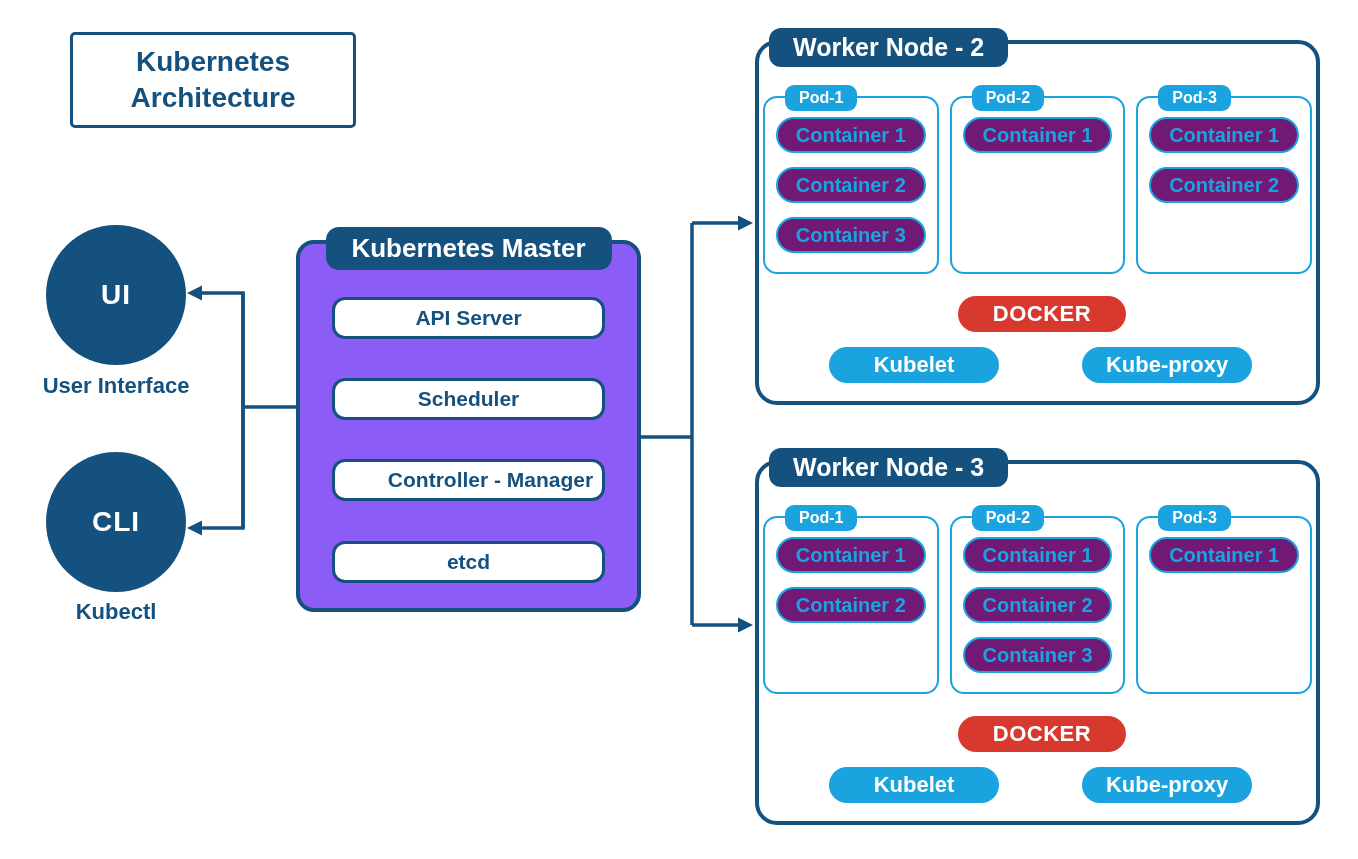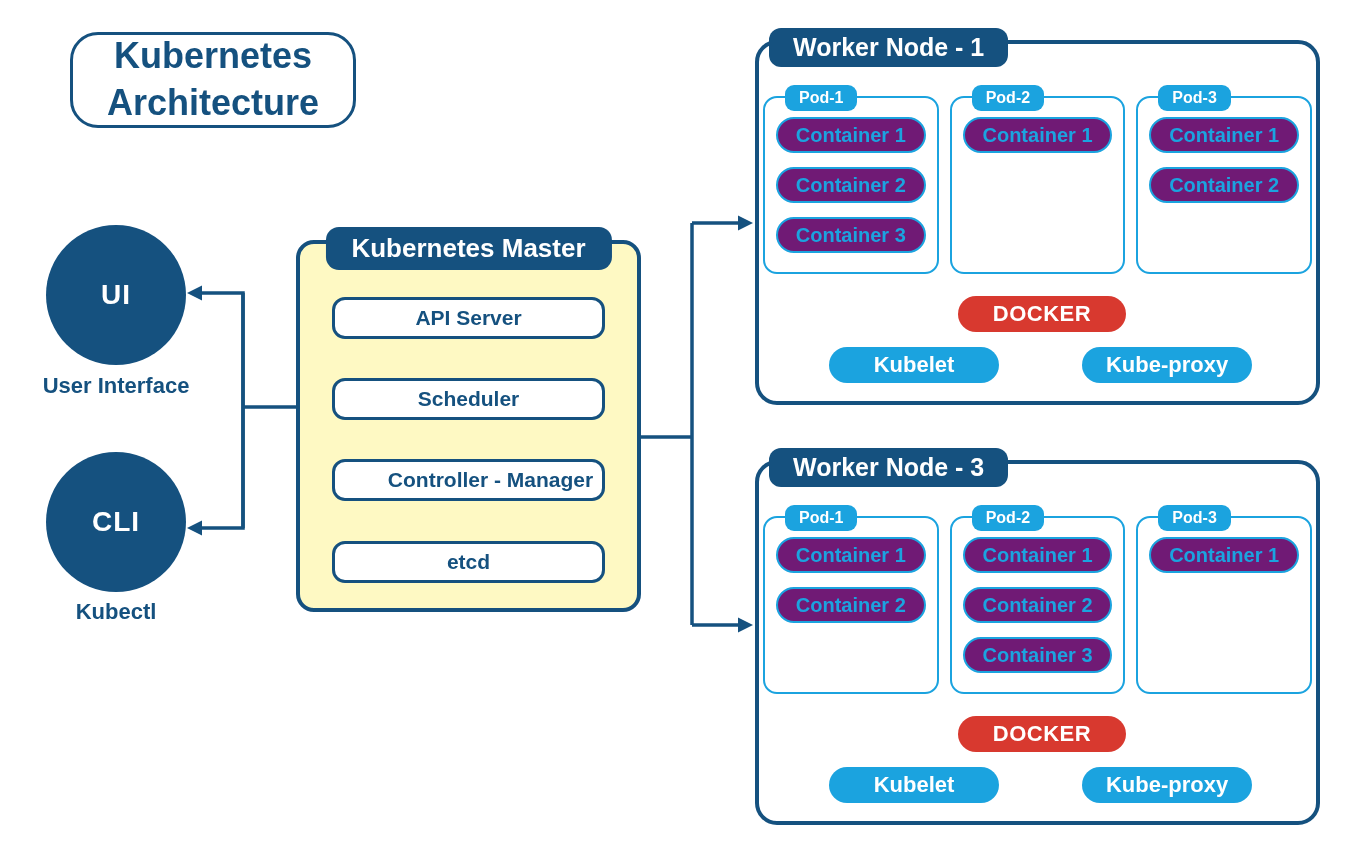--- a/index.html
+++ b/index.html
@@ -4,43 +4,43 @@
 <style>
   html,body{margin:0;padding:0;background:#ffffff;}
   .canvas{
     position:relative;width:1358px;height:859px;background:#ffffff;
     font-family:"Liberation Sans",sans-serif;font-weight:bold;color:#15517F;
     overflow:hidden;
   }
   
   .title-box{
     position:absolute;left:70px;top:32px;width:286px;height:96px;
-    border:3.5px solid #15517F;border-radius:28px;
+    border:3.5px solid #15517F;border-radius:5px;
     display:flex;align-items:center;justify-content:center;text-align:center;
-    font-size:36px;line-height:1.3;padding:4px 30px;box-sizing:border-box;
+    font-size:28px;line-height:1.3;padding:4px 30px;box-sizing:border-box;
   }
   
   .client-circle{
     position:absolute;width:140px;height:140px;border-radius:50%;
     background:#15517F;color:#ffffff;display:flex;align-items:center;justify-content:center;
     font-size:28px;letter-spacing:1px;
   }
   .circle-ui{left:46px;top:225px;}
   .circle-cli{left:46px;top:452px;}
   .client-label{
     position:absolute;width:170px;text-align:center;font-size:22px;line-height:1.25;
   }
   .label-ui{left:31px;top:372px;}
   .label-cli{left:31px;top:598px;}
   
   .connector-layer{position:absolute;left:0;top:0;width:1358px;height:859px;pointer-events:none;}
   
   .master-box{
     position:absolute;left:296px;top:240px;width:345px;height:372px;
-    border:4px solid #15517F;border-radius:18px;box-sizing:border-box;background:#fef9c3;
+    border:4px solid #15517F;border-radius:18px;box-sizing:border-box;background:#8b5cf6;
   }
   .master-header{
     position:absolute;left:50%;transform:translateX(-50%);top:-17px;height:43px;
     background:#15517F;color:#ffffff;border-radius:13px;
     display:flex;align-items:center;justify-content:center;
     font-size:26px;padding:0 26px;white-space:nowrap;
   }
   .master-comp{
     position:absolute;left:32px;width:273px;height:42px;
     border:3px solid #15517F;border-radius:13px;box-sizing:border-box;
@@ -129,21 +129,21 @@
 
   <div class="master-box">
     <div class="master-header">Kubernetes Master</div>
     <div class="master-comp comp-0">API Server</div>
     <div class="master-comp comp-1">Scheduler</div>
     <div class="master-comp comp-2">Controller - Manager</div>
     <div class="master-comp comp-3">etcd</div>
   </div>
 
   <div class="worker-box worker-1">
-    <div class="worker-header">Worker Node - 1</div>
+    <div class="worker-header">Worker Node - 2</div>
     <div class="pods-row">
       <div class="pod-box">
         <div class="pod-tab">Pod-1</div>
         <div class="container-list">
           <div class="container-pill">Container 1</div>
           <div class="container-pill">Container 2</div>
           <div class="container-pill">Container 3</div>
         </div>
       </div>
       <div class="pod-box">

